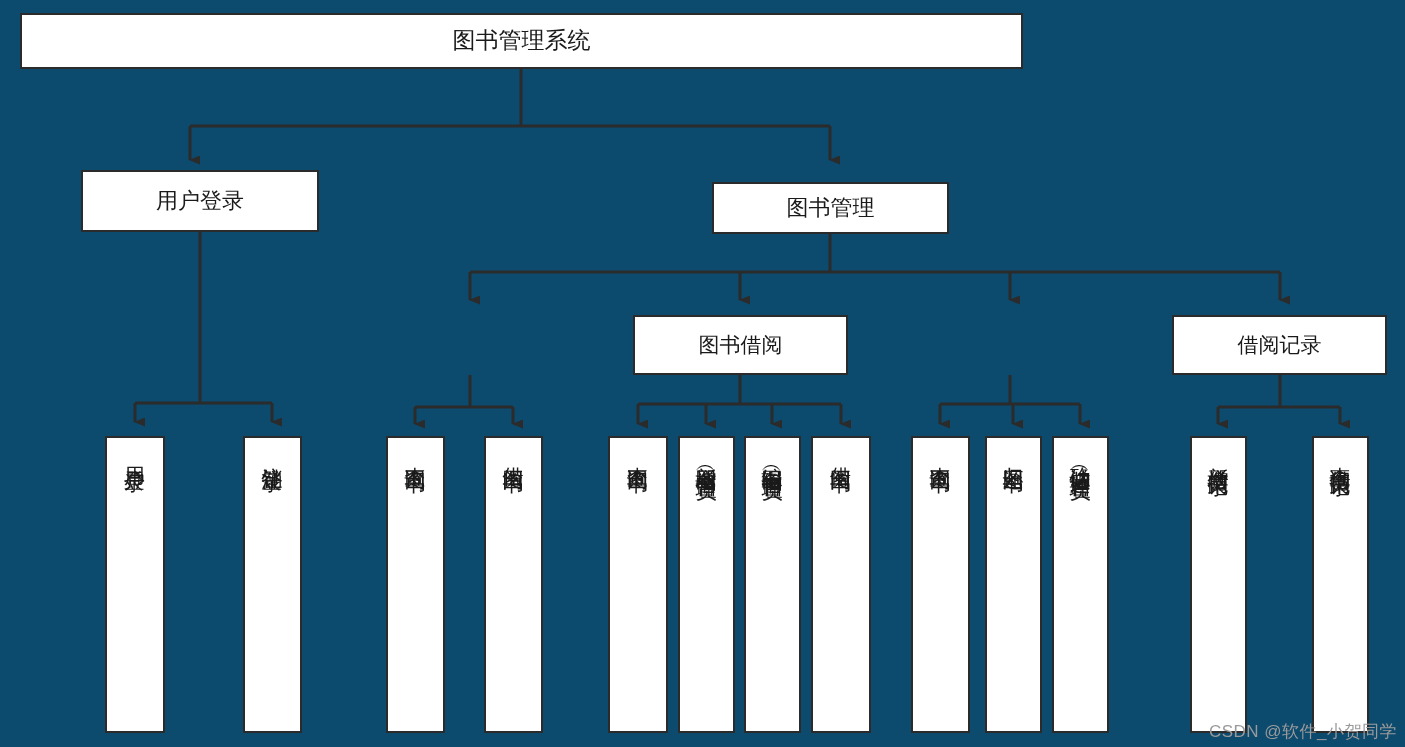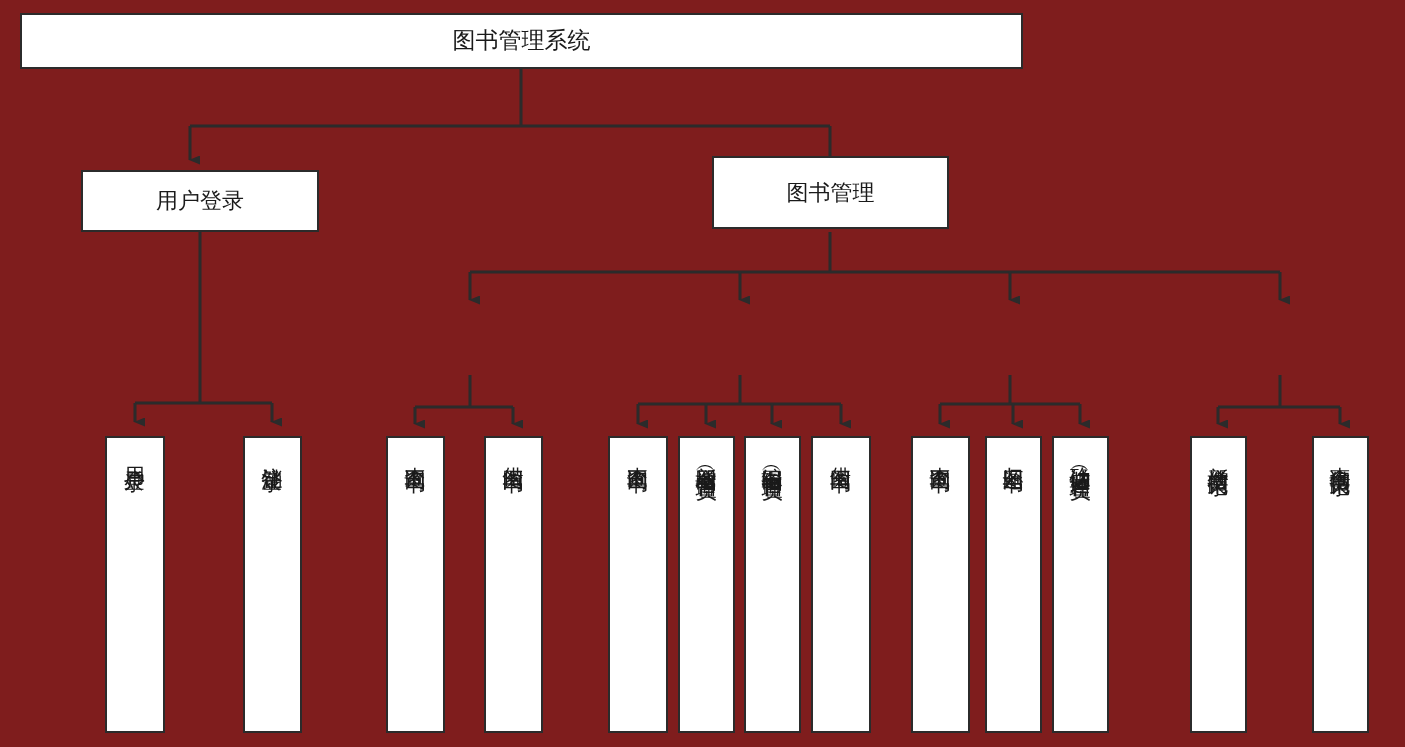--- a/index.html
+++ b/index.html
@@ -7,21 +7,21 @@
     padding: 0;
     background: #ffffff;
   }
   body {
     font-family: "Liberation Sans", "DejaVu Sans", sans-serif;
   }
   #diagram-root {
     position: relative;
     width: 1405px;
     height: 747px;
-    background: #7f1d1d;
+    background: #0c4a6e;
     overflow: hidden;
   }
   #diagram-svg {
     position: absolute;
     left: 0;
     top: 0;
     width: 1405px;
     height: 747px;
   }
   .node-box {
@@ -138,24 +138,30 @@
     </g>
   </svg>
 
   <div class="node-box level-0" style="left:20px; top:13px; width:1003px; height:56px;">
     <span class="node-label">图书管理系统</span>
   </div>
 
   <div class="node-box level-1" style="left:81px; top:170px; width:238px; height:62px;">
     <span class="node-label">用户登录</span>
   </div>
-  <div class="node-box level-1" style="left:712px; top:156px; width:237px; height:73px;align-items:center;">
+  <div class="node-box level-1" style="left:712px; top:182px; width:237px; height:52px;align-items:center;">
     <span class="node-label">图书管理</span>
   </div>
 
+  <div class="node-box level-2" style="left:633px; top:315px; width:215px; height:60px;">
+    <span class="node-label">图书借阅</span>
+  </div>
+  <div class="node-box level-2" style="left:1172px; top:315px; width:215px; height:60px;">
+    <span class="node-label">借阅记录</span>
+  </div>
 
   <div class="node-box leaf" style="left:105px; top:436px; width:60px; height:297px;">
     <span class="node-label">用户登录</span>
   </div>
   <div class="node-box leaf" style="left:243px; top:436px; width:59px; height:297px;">
     <span class="node-label">注销登录</span>
   </div>
 
   <div class="node-box leaf" style="left:386px; top:436px; width:59px; height:297px;">
     <span class="node-label">查询图书</span>
@@ -187,14 +193,15 @@
     <span class="node-label">确认归还（管理员）</span>
   </div>
 
   <div class="node-box leaf" style="left:1190px; top:436px; width:57px; height:297px;">
     <span class="node-label">新增借阅记录</span>
   </div>
   <div class="node-box leaf" style="left:1312px; top:436px; width:57px; height:297px;">
     <span class="node-label">查询借阅记录</span>
   </div>
 
+  <div id="watermark">CSDN @软件_小贺同学</div>
 
 </div>
 
 </body></html>

